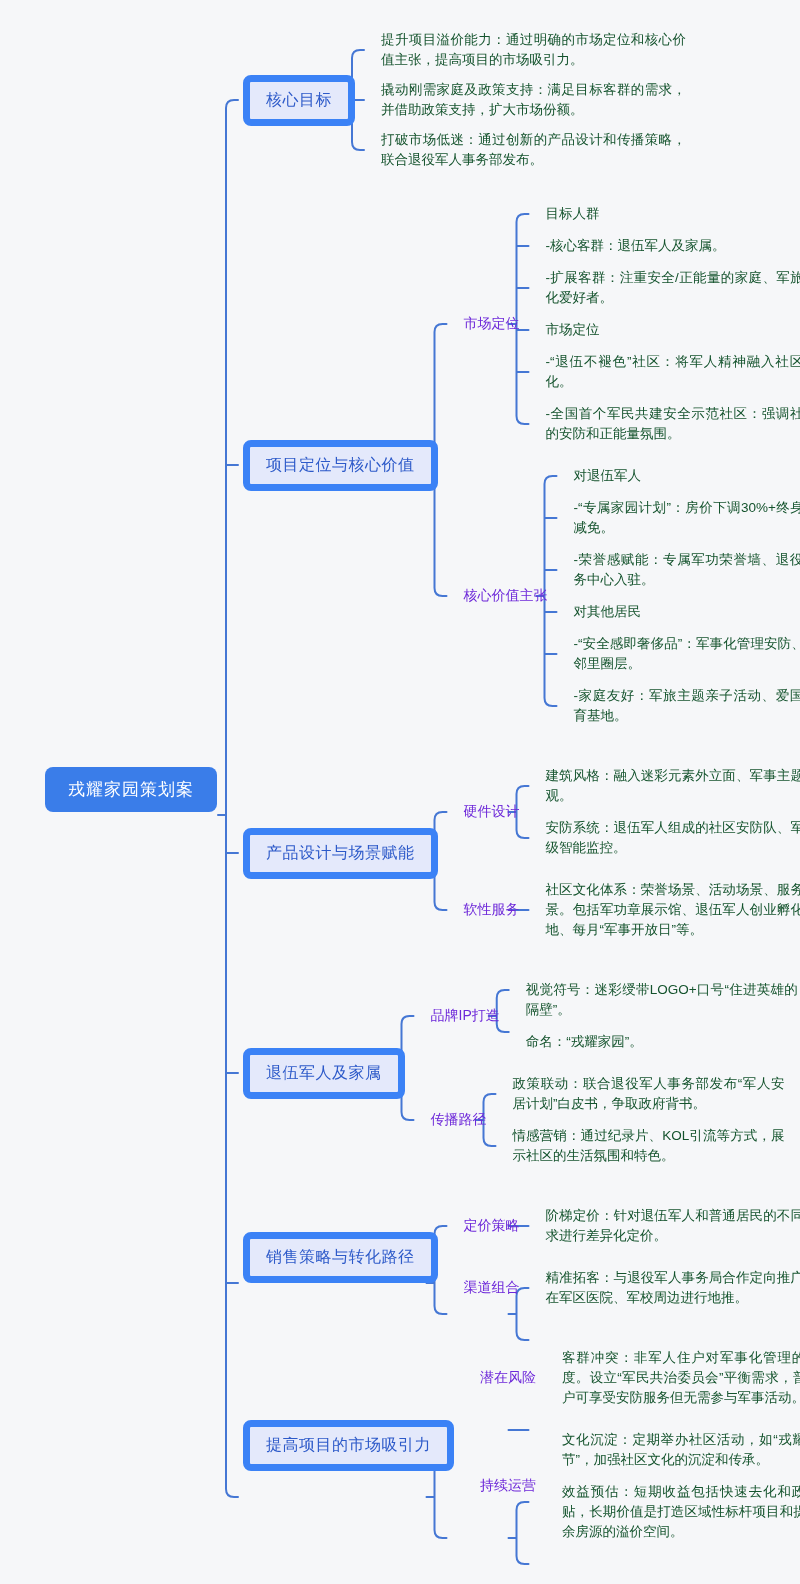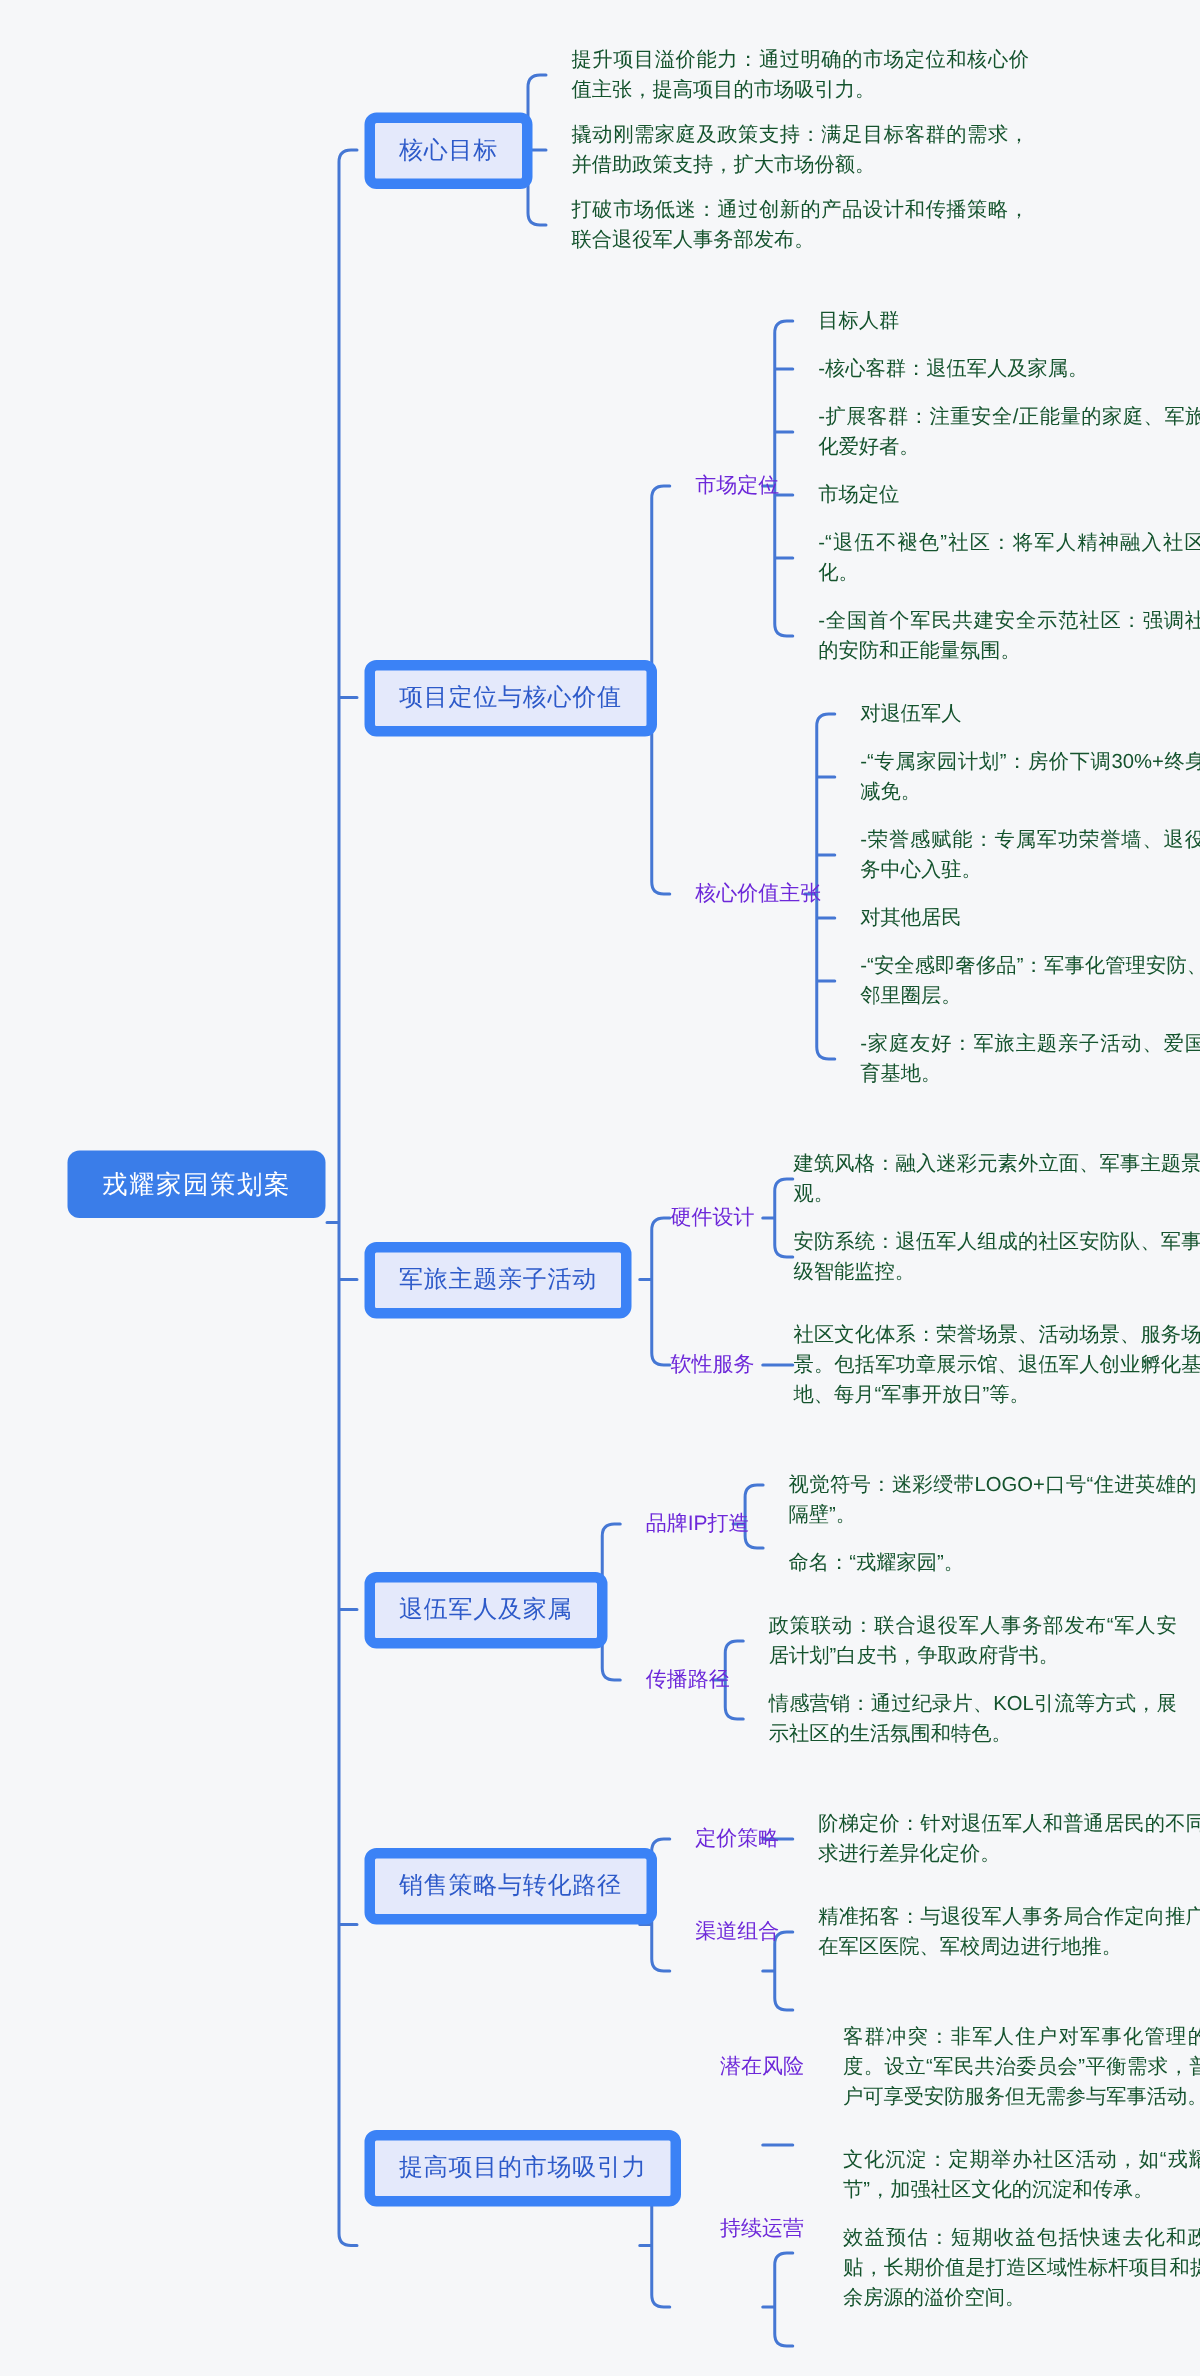--- a/index.html
+++ b/index.html
@@ -110,21 +110,21 @@
                   <div class="node node-leaf">-“安全感即奢侈品”：军事化管理安防、正能量邻里圈层。</div>
                 </div>
                 <div class="branch d3">
                   <div class="node node-leaf">-家庭友好：军旅主题亲子活动、爱国主义教育基地。</div>
                 </div>
               </div>
             </div>
           </div>
         </div>
         <div class="branch d1">
-          <div class="node node-topic">军旅主题亲子活动</div>
+          <div class="node node-topic">产品设计与场景赋能</div>
           <div class="children">
             <div class="branch d2">
               <div class="node node-label">硬件设计</div>
               <div class="children">
                 <div class="branch d3">
                   <div class="node node-leaf">建筑风格：融入迷彩元素外立面、军事主题景观。</div>
                 </div>
                 <div class="branch d3">
                   <div class="node node-leaf">安防系统：退伍军人组成的社区安防队、军事级智能监控。</div>
                 </div>

